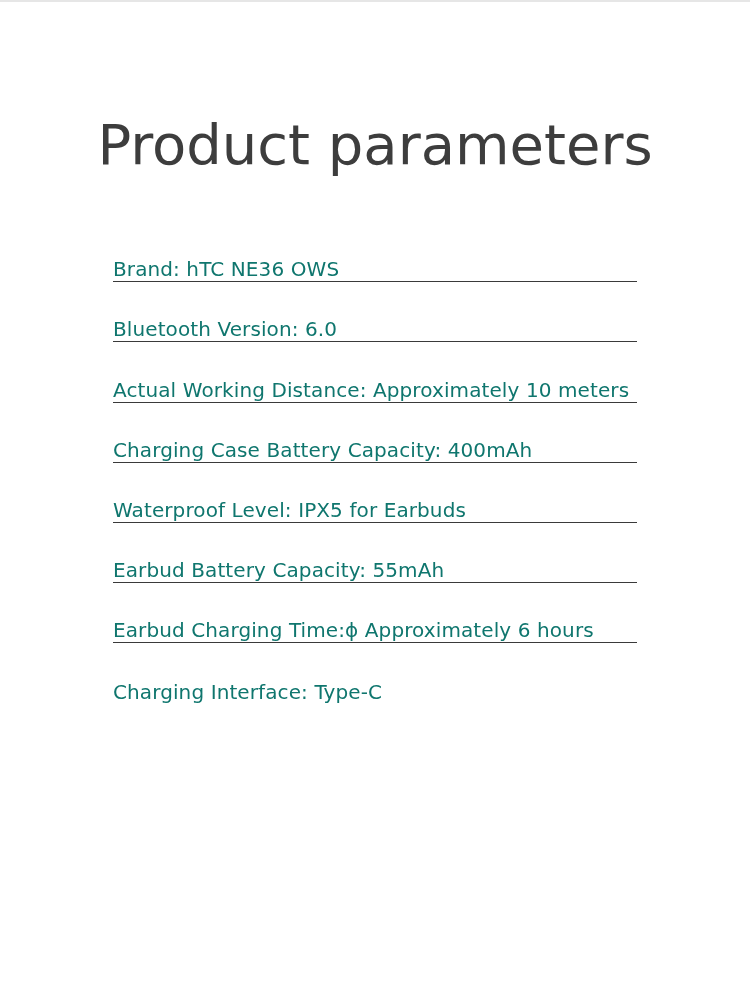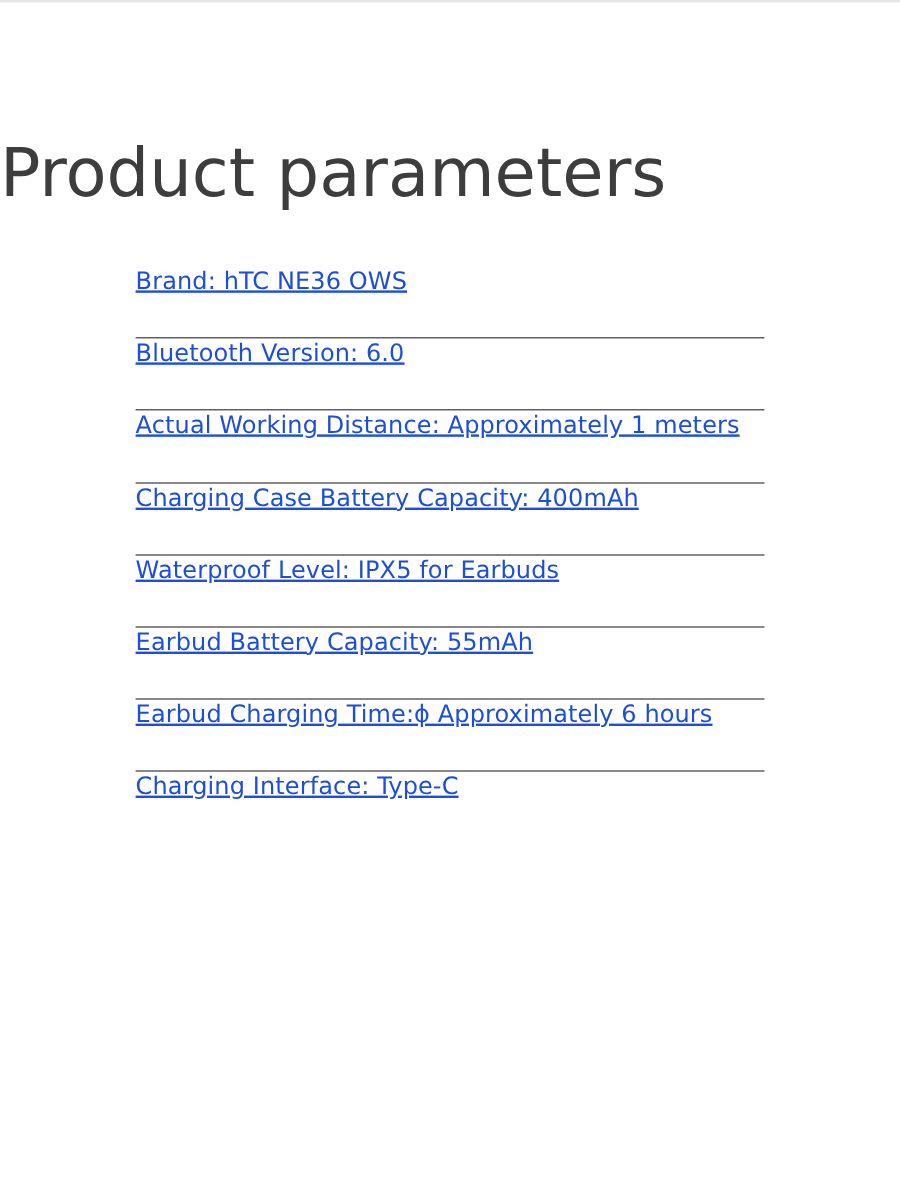--- a/index.html
+++ b/index.html
@@ -18,46 +18,45 @@
     .top-strip {
       position: absolute;
       left: 0; top: 0;
       width: 750px; height: 2px;
       background: #e6e6e6;
     }
     .title {
       position: absolute;
       left: 0; top: 110px;
       width: 750px;
-      text-align: left;
+      text-align: center;
       font-size: 56px;
       line-height: 70px;
       color: #3d3d3d;
       letter-spacing: 0px;
     }
     .param-list {
       position: absolute;
       left: 113px;
       top: 222px;
       width: 524px;
       margin: 0;
       padding: 0;
       list-style: none;
     }
     .param-row {
       height: 60.2px;
       box-sizing: border-box;
       border-bottom: 1.5px solid #3a3a3a;
       display: flex;
-      align-items: flex-start;
+      align-items: flex-end;
       font-size: 20px;
-      color: #1d4ed8;
+      color: #0f766e;
       white-space: nowrap;
       letter-spacing: 0.1px;
-      text-decoration: underline;
     }
     .param-row.last {
       border-bottom: none;
     }
     .param-row span {
       display: inline-block;
     }
   </style>
 </head>
 <body>
@@ -67,21 +66,21 @@
 <h1 class="title" style="margin:0;font-weight:normal;">Product parameters</h1>
 
 <ul class="param-list">
   <li class="param-row">
       <span>Brand: hTC NE36 OWS</span>
     </li>
   <li class="param-row">
       <span>Bluetooth Version: 6.0</span>
     </li>
   <li class="param-row">
-      <span>Actual Working Distance: Approximately 1 meters</span>
+      <span>Actual Working Distance: Approximately 10 meters</span>
     </li>
   <li class="param-row">
       <span>Charging Case Battery Capacity: 400mAh</span>
     </li>
   <li class="param-row">
       <span>Waterproof Level: IPX5 for Earbuds</span>
     </li>
   <li class="param-row">
       <span>Earbud Battery Capacity: 55mAh</span>
     </li>

